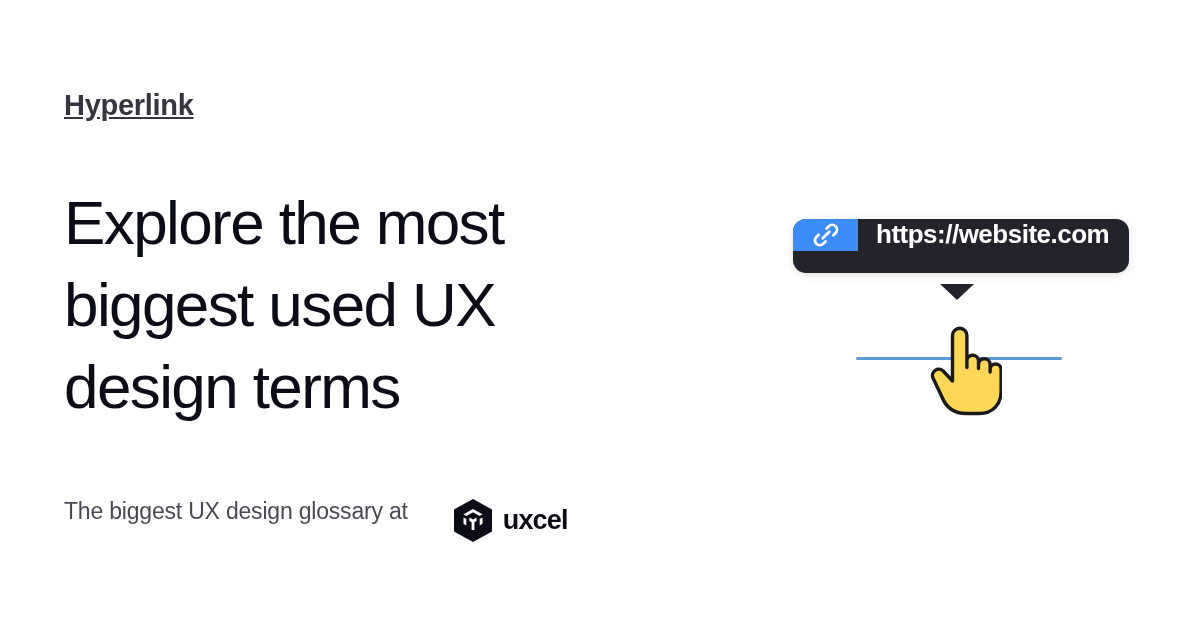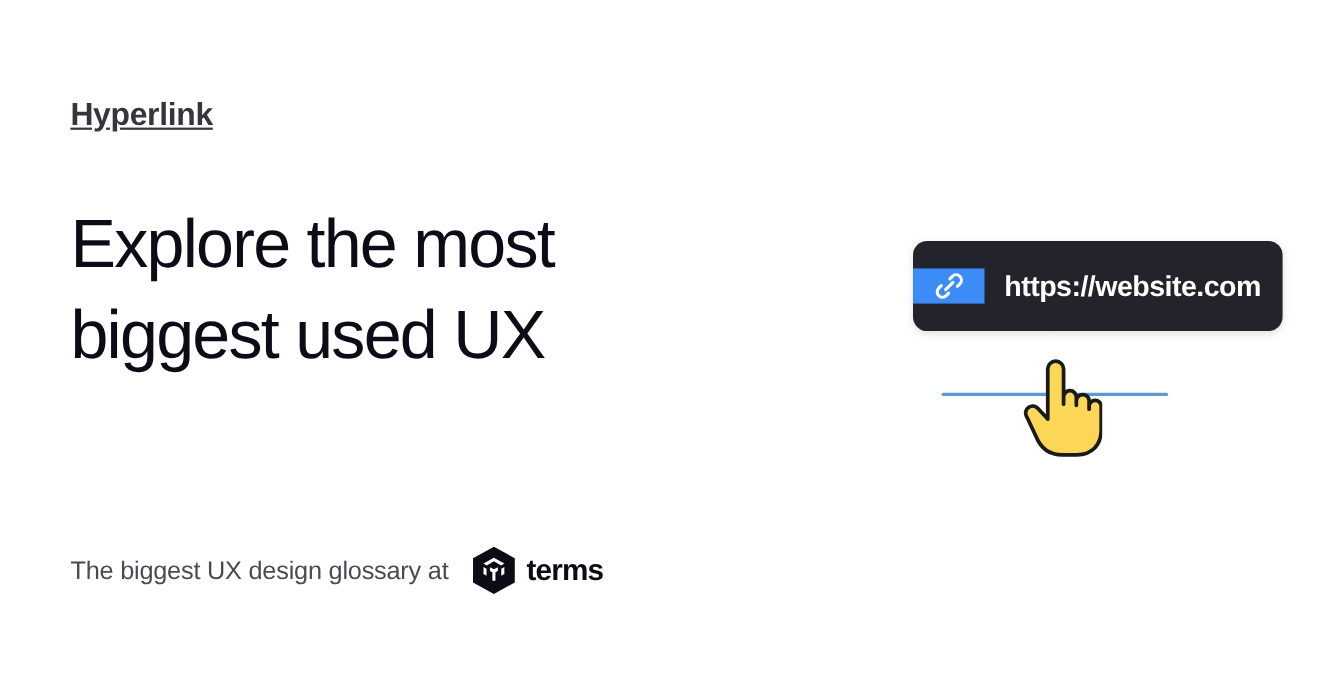--- a/index.html
+++ b/index.html
@@ -58,22 +58,23 @@
   .headline .line {
     display: block;
     white-space: nowrap;
   }
 
   .footer-row {
     position: absolute;
     top: 498px;
     left: 0;
     display: flex;
-    align-items: center;
+    align-items: flex-start;
     height: 40px;
+    gap: 24px;
   }
   .footer-text {
     font-size: 23px;
     color: #4a4a55;
     letter-spacing: -0.2px;
     white-space: nowrap;
   }
   .brand {
     display: flex;
     align-items: center;
@@ -99,28 +100,27 @@
     left: 780px;
     top: 195px;
     width: 380px;
     height: 240px;
   }
 
   .tooltip {
     position: absolute;
     left: 13px;
     top: 24px;
-    height: 82px;
-    display: flex;
-    align-items: center;
+    height: 54px;
+    display: flex;
+    align-items: flex-start;
     border-radius: 13px;
     overflow: hidden;
     background: #23232b;
     box-shadow: 0 2px 8px rgba(0,0,0,0.12);
-    margin-left: 37px;
   }
   .tooltip-icon-panel {
     width: 65px;
     background: #3b8cf7;
     display: flex;
     align-items: center;
     justify-content: center;
     flex: 0 0 auto;
   }
   .link-icon-svg {
@@ -184,38 +184,39 @@
 
 <div class="canvas">
 
   <div class="left-col">
 
     <div class="eyebrow">Hyperlink</div>
 
     <div class="headline">
       <span class="line">Explore the most</span>
       <span class="line">biggest used UX</span>
+      <span class="line">design terms</span>
     </div>
 
     <div class="footer-row">
       <span class="footer-text">The biggest UX design glossary at</span>
 
       <span class="brand">
         <span class="brand-mark">
           <svg viewBox="0 0 42 45" xmlns="http://www.w3.org/2000/svg">
             <path d="M21 1 L40 11.5 L40 33.5 L21 44 L2 33.5 L2 11.5 Z" fill="#0c0c16"></path>
             <g fill="#ffffff">
               <path d="M21 11 L30.5 16.3 L27.6 18 L21 14.3 L14.4 18 L11.5 16.3 Z"></path>
               <path d="M11.5 19.4 L14.3 21 L14.3 27.4 L11.5 25.8 Z"></path>
               <path d="M30.5 19.4 L27.7 21 L27.7 27.4 L30.5 25.8 Z"></path>
               <path d="M17.4 19.6 L21 21.6 L24.6 19.6 L24.6 23 L22.4 24.2 L22.4 32 L19.6 32 L19.6 24.2 L17.4 23 Z"></path>
             </g>
           </svg>
         </span>
-        <span class="brand-name">terms</span>
+        <span class="brand-name">uxcel</span>
       </span>
     </div>
   </div>
 
   <div class="illustration">
 
     <div class="tooltip">
       <div class="tooltip-icon-panel">
         <span class="link-icon-svg-wrap">
           <svg class="link-icon-svg" viewBox="0 0 24 24" fill="none" stroke="#ffffff" stroke-width="2.1" stroke-linecap="round" stroke-linejoin="round" xmlns="http://www.w3.org/2000/svg">

